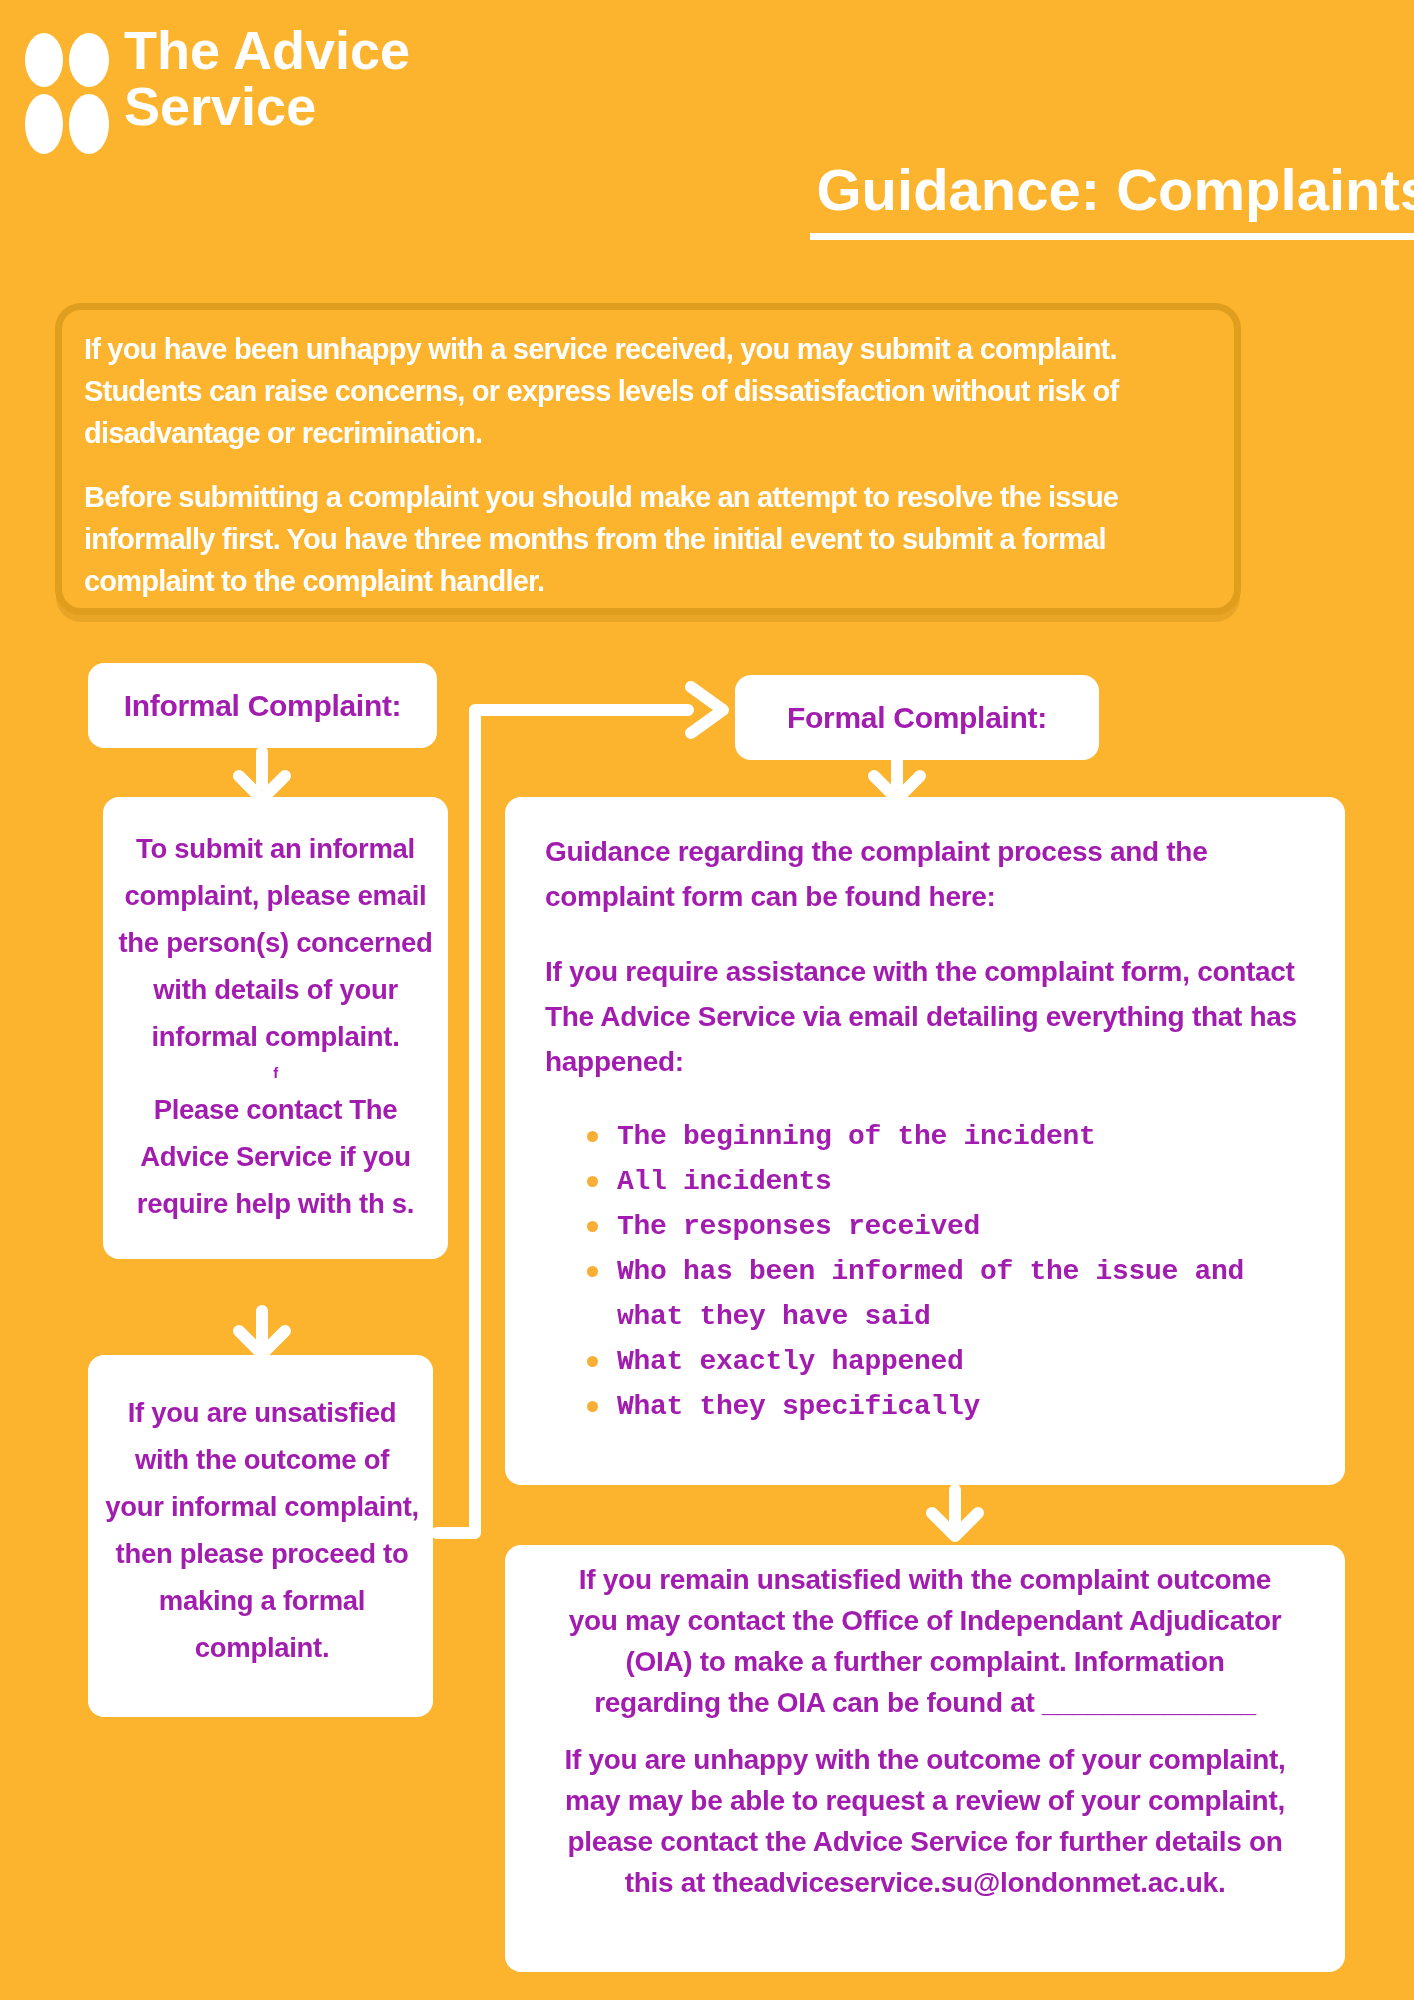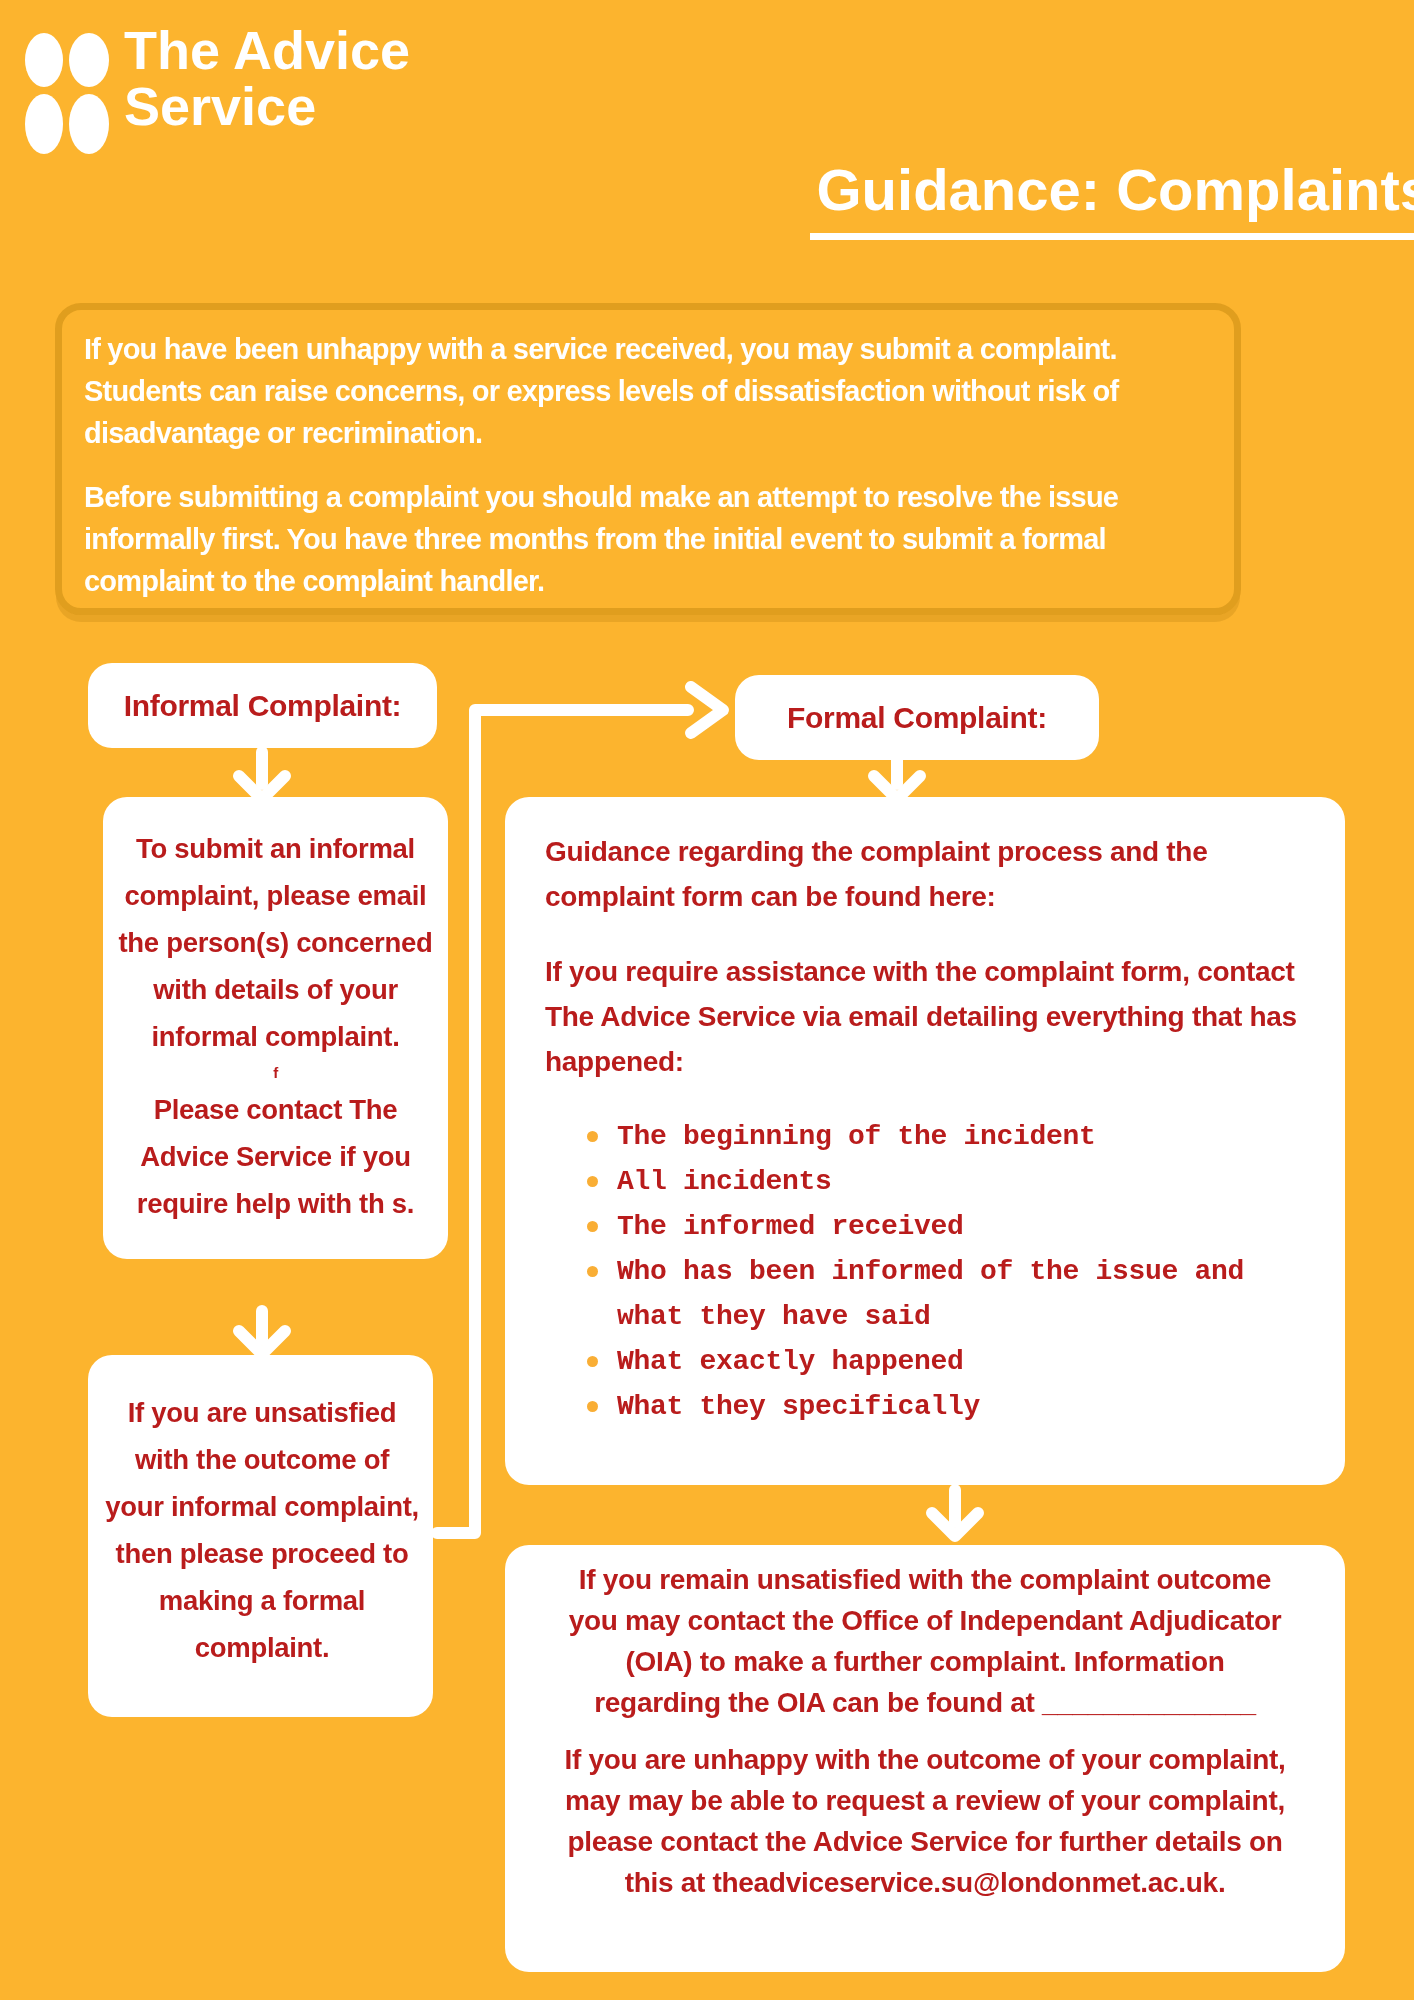--- a/index.html
+++ b/index.html
@@ -31,22 +31,22 @@
     border:7px solid rgba(190,130,10,0.45);
     border-radius:26px;
     padding:18px 22px;
     box-shadow:0 8px 0 -1px rgba(150,100,0,0.18);
   }
   .intro-box p{
     margin:0 0 22px 0;color:#fff;font-size:29px;line-height:42px;letter-spacing:-0.8px;
   }
   
   .wbox{
-    position:absolute;background:#fff;border-radius:24px;box-sizing:border-box;
-    color:#b91c1c;
+    position:absolute;background:#fff;border-radius:16px;box-sizing:border-box;
+    color:#a21caf;
   }
   .hdr{
     display:flex;align-items:center;justify-content:center;
     font-size:30px;letter-spacing:-0.3px;white-space:nowrap;
   }
   .hdr-informal{left:88px;top:663px;width:349px;height:85px;}
   .hdr-formal{left:735px;top:663px;width:364px;height:85px;margin-top:12px;}
 
   .box-a{left:88px;top:797px;width:345px;height:462px;padding:28px 15px 10px 15px;text-align:center;margin-left:15px;}
   .box-a p{margin:0;font-size:27.5px;line-height:47px;letter-spacing:-0.3px;}
@@ -110,21 +110,21 @@
   <div class="wbox box-b">
     <span>If you are unsatisfied with the outcome of your informal complaint, then please proceed to making a formal complaint.</span>
   </div>
 
   <div class="wbox box-r1">
     <p>Guidance regarding the complaint process and the complaint form can be found here:</p>
     <p>If you require assistance with the complaint form, contact The Advice Service via email detailing everything that has happened:</p>
     <ul>
         <li>The beginning of the incident</li>
         <li>All incidents</li>
-        <li>The informed received</li>
+        <li>The responses received</li>
         <li>Who has been informed of the issue and what they have said</li>
         <li>What exactly happened</li>
         <li>What they specifically</li>
       </ul>
   </div>
 
   <div class="wbox box-r2">
     <p>If you remain unsatisfied with the complaint outcome you may contact the Office of Independant Adjudicator (OIA) to make a further complaint. Information regarding the OIA can be found at ______________</p>
     <p>If you are unhappy with the outcome of your complaint, may may be able to request a review of your complaint, please contact the Advice Service for further details on this at theadviceservice.su@londonmet.ac.uk.</p>
   </div>

